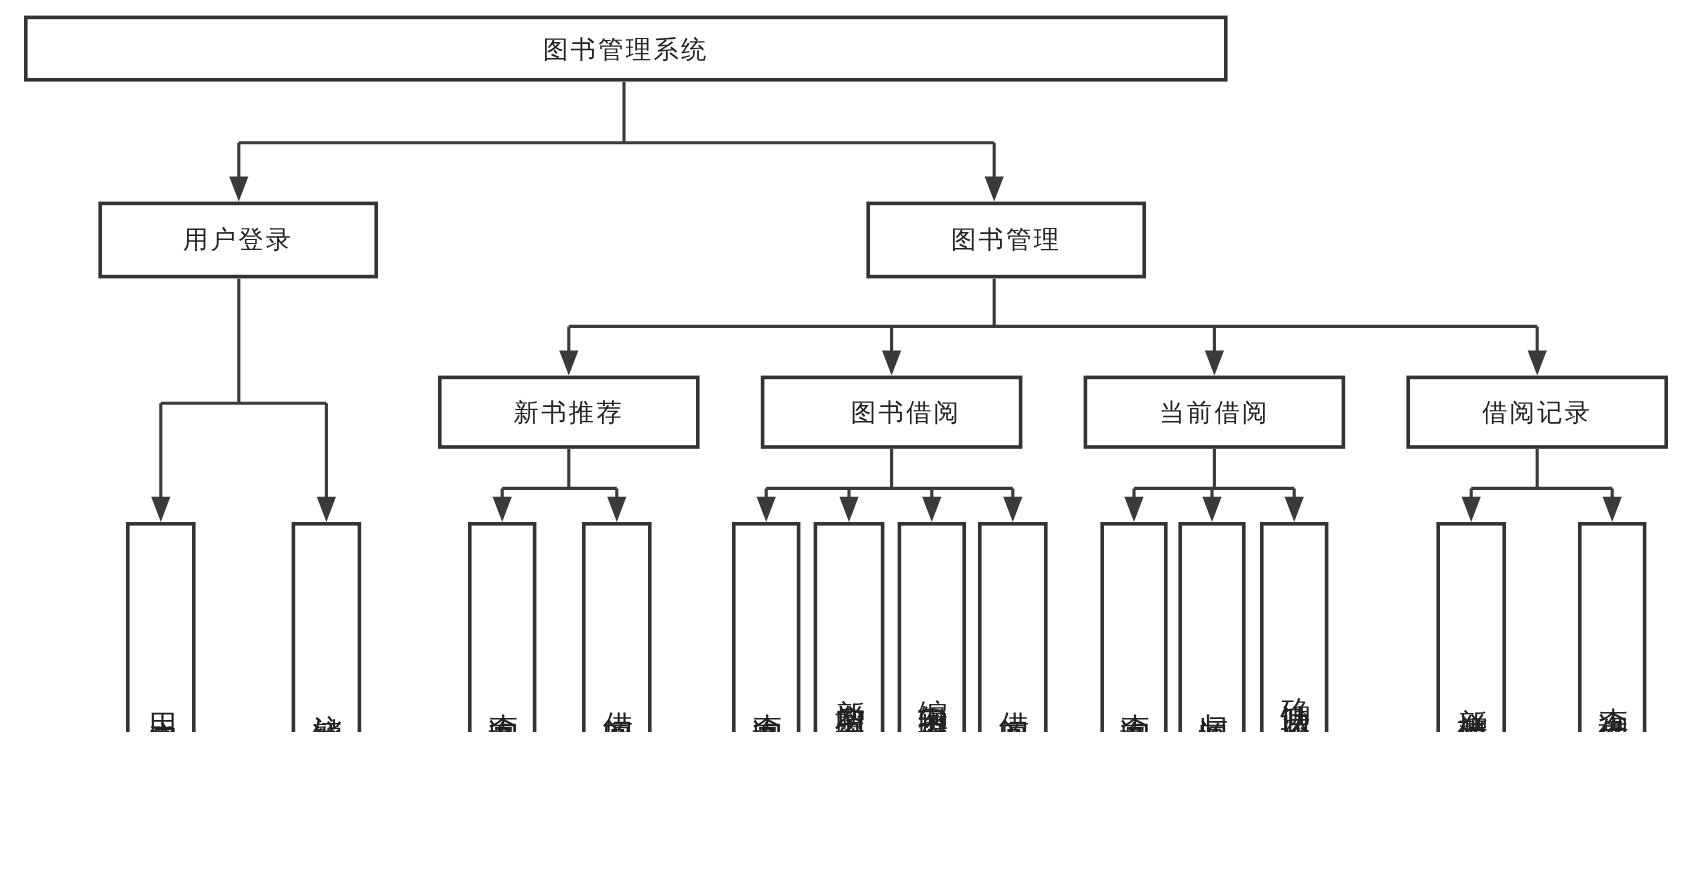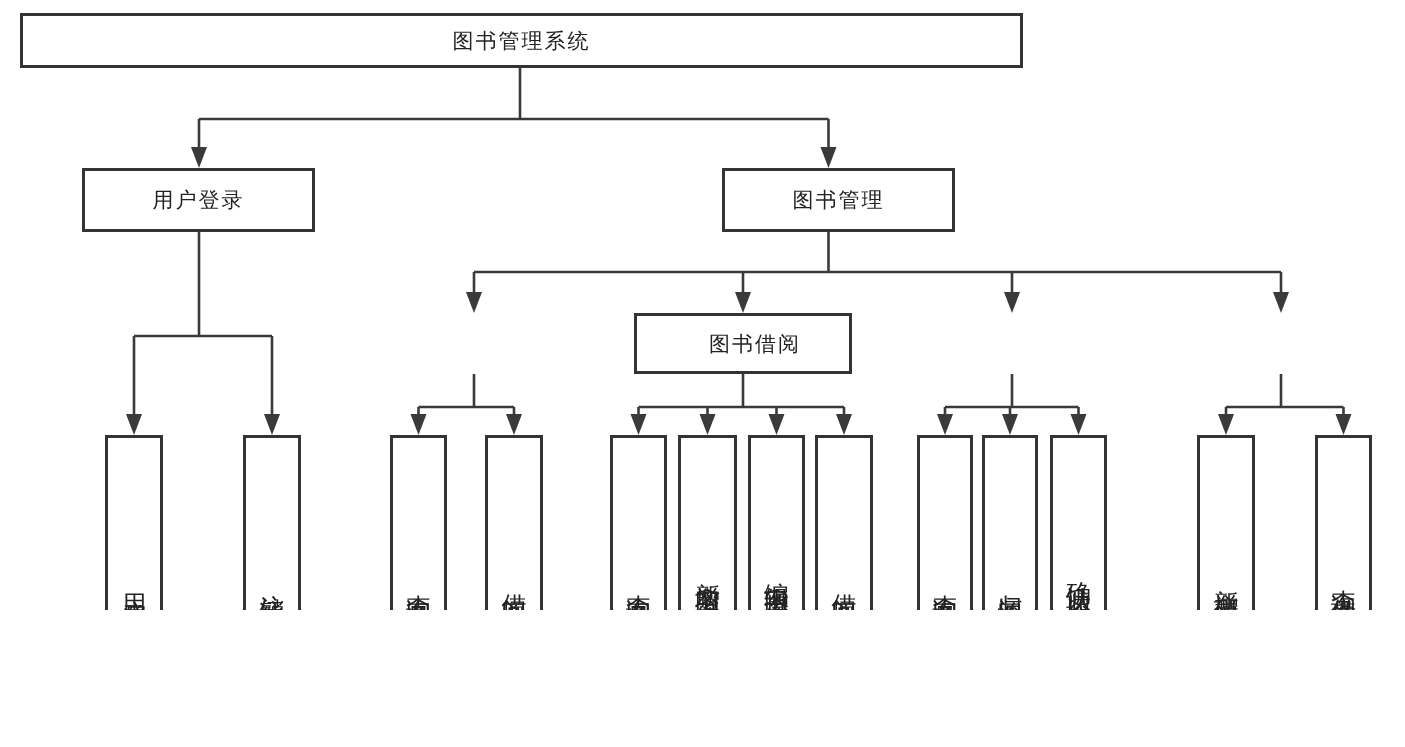--- a/index.html
+++ b/index.html
@@ -113,22 +113,31 @@
     <span class="label">图书管理系统</span>
   </div>
 
   <div class="box h" style="left:82px; top:168px; width:233px; height:64px;">
     <span class="label">用户登录</span>
   </div>
   <div class="box h" style="left:712px; top:168px; width:233px; height:64px;margin-left:10px;">
     <span class="label">图书管理</span>
   </div>
 
+  <div class="box h" style="left:365px; top:313px; width:218px; height:61px;">
+    <span class="label">新书推荐</span>
+  </div>
   <div class="box h" style="left:634px; top:313px; width:218px; height:61px;padding-left:24px;">
     <span class="label">图书借阅</span>
+  </div>
+  <div class="box h" style="left:903px; top:313px; width:218px; height:61px;">
+    <span class="label">当前借阅</span>
+  </div>
+  <div class="box h" style="left:1172px; top:313px; width:218px; height:61px;">
+    <span class="label">借阅记录</span>
   </div>
 
   <div class="box v" style="left:105px; top:435px; width:58px; height:298px;">
     <span class="vtext">用户登录</span>
   </div>
   <div class="box v" style="left:243px; top:435px; width:58px; height:298px;">
     <span class="vtext">注销登录</span>
   </div>
 
   <div class="box v" style="left:390px; top:435px; width:57px; height:298px;">

